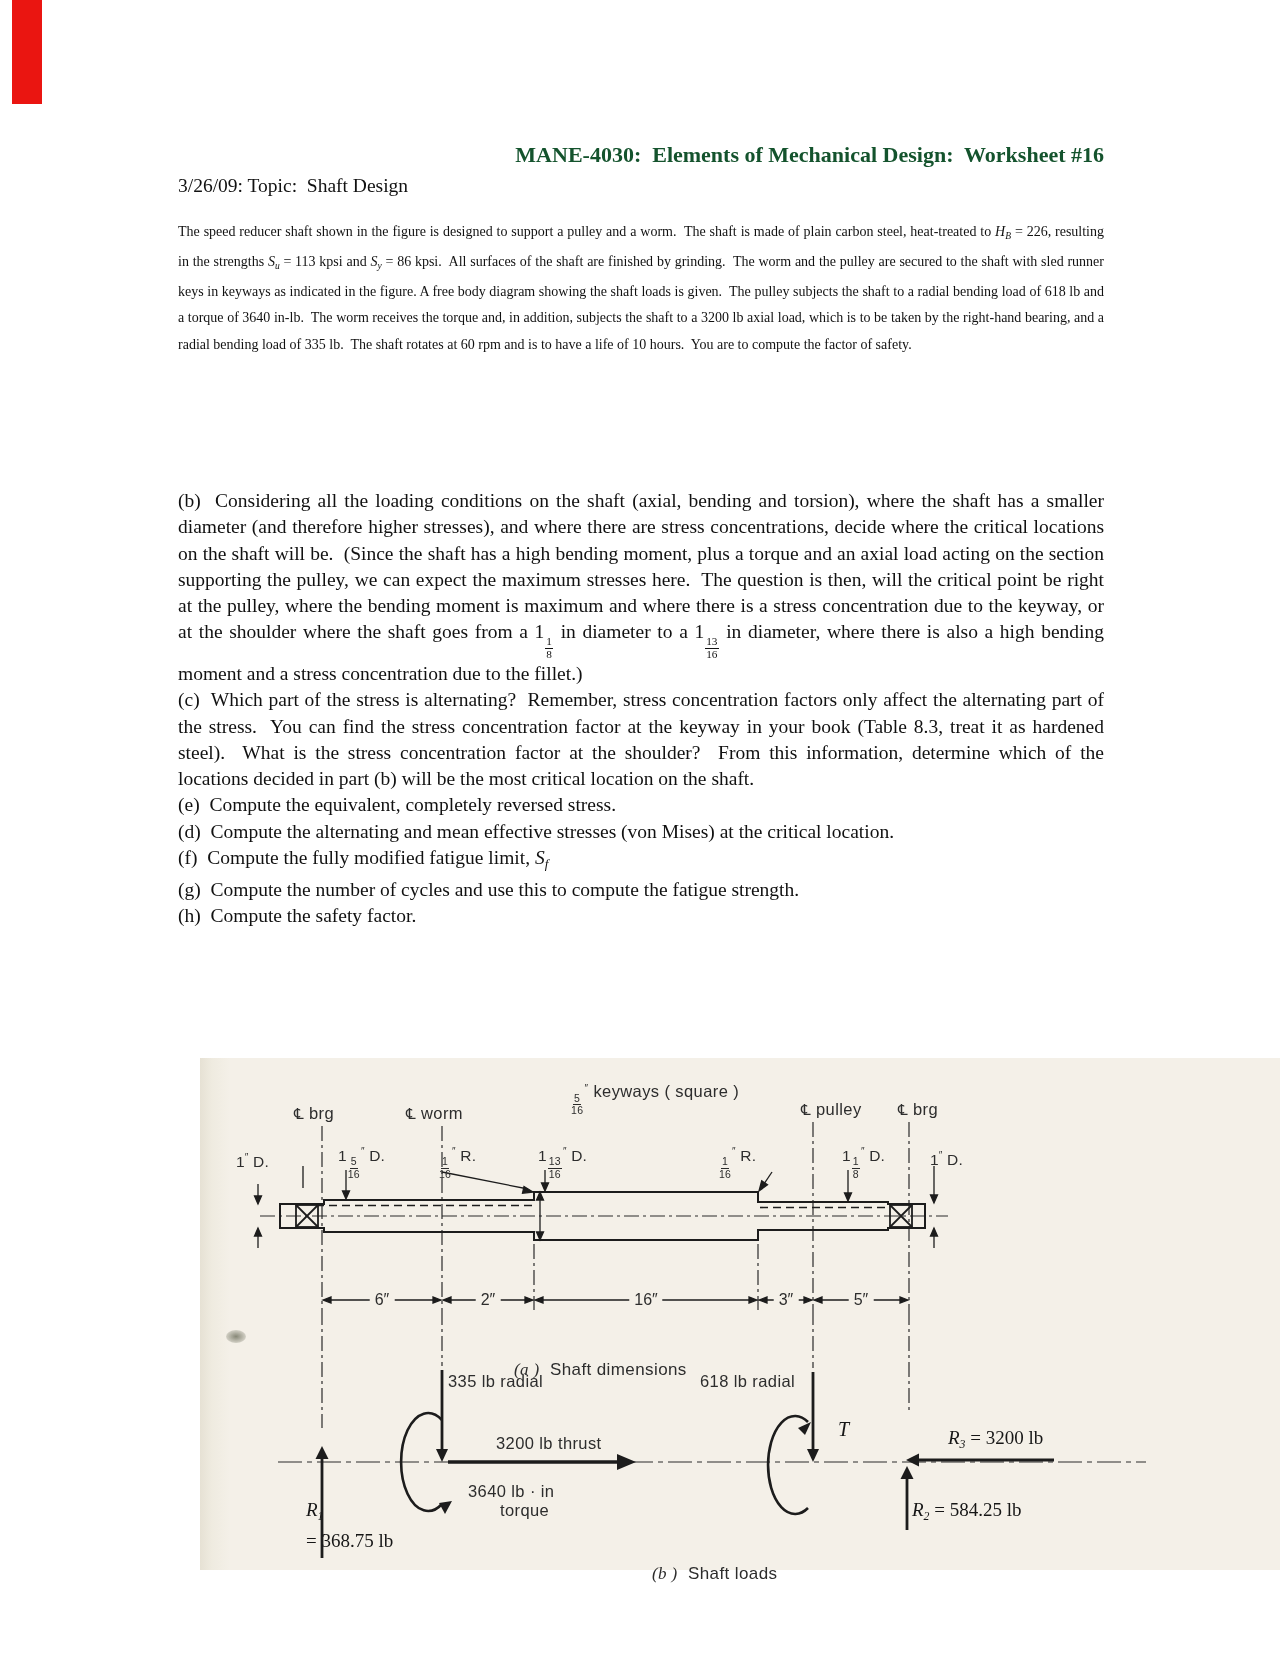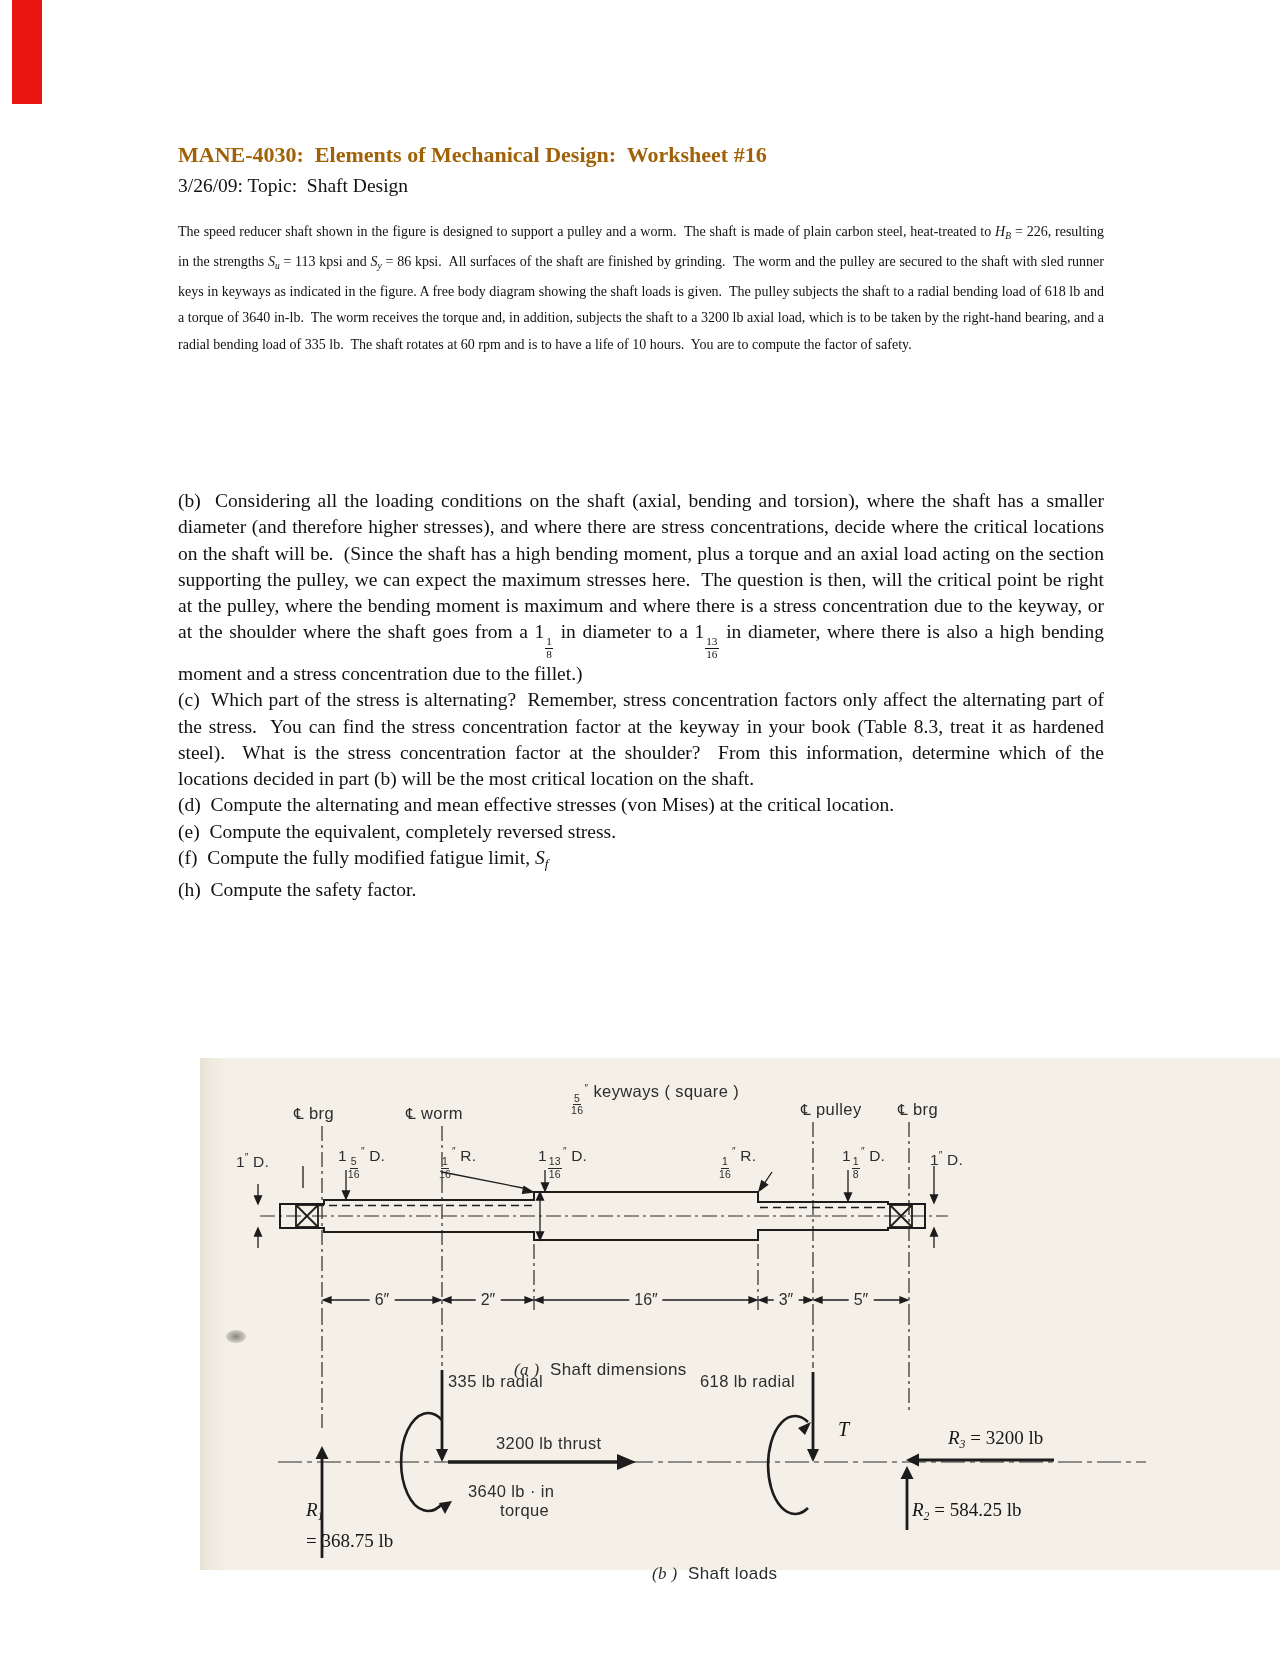--- a/index.html
+++ b/index.html
@@ -1,21 +1,21 @@
 <!DOCTYPE html>
 <html><head>
 <meta charset="utf-8">
 <style>
   html,body{margin:0;padding:0;background:#ffffff;}
   .page{position:relative;width:1280px;height:1656px;background:#ffffff;overflow:hidden;
         font-family:"Liberation Serif",serif;color:#111;}
   .red-strip{position:absolute;left:12px;top:0;width:30px;height:104px;background:#ea1511;}
 
-  .title{position:absolute;left:178px;top:142px;width:926px;margin:0;text-align:left;
-         font-size:22px;font-weight:bold;white-space:pre-wrap;color:#a16207;}
+  .title{position:absolute;left:178px;top:142px;width:926px;margin:0;text-align:right;
+         font-size:22px;font-weight:bold;white-space:pre-wrap;color:#14532d;}
   .subtitle{position:absolute;left:178px;top:175px;font-size:19.5px;white-space:pre-wrap;text-align:center;}
 
   .body-par{position:absolute;left:178px;width:926px;margin:0;font-size:14px;line-height:26.3px;
             text-align:justify;white-space:pre-wrap;}
   .items{position:absolute;left:178px;top:488px;width:926px;}
   .items p{position:static;margin:0;font-size:19.5px;line-height:26.3px;text-align:justify;
            white-space:pre-wrap;}
   .r-i{font-style:italic;}
   .r-sub{font-style:italic;font-size:0.68em;vertical-align:-0.28em;}
   .sfrac{display:inline-flex;flex-direction:column;align-items:center;vertical-align:-0.55em;
@@ -53,23 +53,24 @@
   <div class="red-strip"></div>
 
   <h1 class="title">MANE-4030:  Elements of Mechanical Design:  Worksheet #16</h1>
   <div class="subtitle">3/26/09: Topic:  Shaft Design</div>
 
   <p class="body-par" style="top:219px;"><span>The speed reducer shaft shown in the figure is designed to support a pulley and a worm.  The shaft is made of plain carbon steel, heat-treated to </span><span class="r-i">H</span><span class="r-sub">B</span><span> = 226, resulting in the strengths </span><span class="r-i">S</span><span class="r-sub">u</span><span> = 113 kpsi and </span><span class="r-i">S</span><span class="r-sub">y</span><span> = 86 kpsi.  All surfaces of the shaft are finished by grinding.  The worm and the pulley are secured to the shaft with sled runner keys in keyways as indicated in the figure. A free body diagram showing the shaft loads is given.  The pulley subjects the shaft to a radial bending load of 618 lb and a torque of 3640 in-lb.  The worm receives the torque and, in addition, subjects the shaft to a 3200 lb axial load, which is to be taken by the right-hand bearing, and a radial bending load of 335 lb.  The shaft rotates at 60 rpm and is to have a life of 10 hours.  You are to compute the factor of safety.</span></p>
 
   <div class="items">
     <p><span>(b)  Considering all the loading conditions on the shaft (axial, bending and torsion), where the shaft has a smaller diameter (and therefore higher stresses), and where there are stress concentrations, decide where the critical locations on the shaft will be.  (Since the shaft has a high bending moment, plus a torque and an axial load acting on the section supporting the pulley, we can expect the maximum stresses here.  The question is then, will the critical point be right at the pulley, where the bending moment is maximum and where there is a stress concentration due to the keyway, or at the shoulder where the shaft goes from a 1</span><span class="sfrac"><span>1</span><span>8</span></span><span> in diameter to a 1</span><span class="sfrac"><span>13</span><span>16</span></span><span> in diameter, where there is also a high bending moment and a stress concentration due to the fillet.)</span></p>
     <p><span>(c)  Which part of the stress is alternating?  Remember, stress concentration factors only affect the alternating part of the stress.  You can find the stress concentration factor at the keyway in your book (Table 8.3, treat it as hardened steel).  What is the stress concentration factor at the shoulder?  From this information, determine which of the locations decided in part (b) will be the most critical location on the shaft.</span></p>
+    <p><span>(e)  Compute the equivalent, completely reversed stress.</span></p>
     <p><span>(d)  Compute the alternating and mean effective stresses (von Mises) at the critical location.</span></p>
-    <p><span>(e)  Compute the equivalent, completely reversed stress.</span></p>
     <p><span>(f)  Compute the fully modified fatigue limit, </span><span class="r-i">S</span><span class="r-sub">f</span></p>
+    <p><span>(g)  Compute the number of cycles and use this to compute the fatigue strength.</span></p>
     <p><span>(h)  Compute the safety factor.</span></p>
   </div>
 
   <div class="figure">
     <svg class="fig-svg" width="1080" height="512" viewBox="0 0 1080 512">
       <g stroke="#2a2a2a" stroke-width="1.2" stroke-dasharray="15 4 3 4">
         <line x1="122" y1="68" x2="122" y2="252"></line>
         <line x1="242" y1="68" x2="242" y2="252"></line>
         <line x1="613" y1="64" x2="613" y2="252"></line>
         <line x1="709" y1="64" x2="709" y2="252"></line>

